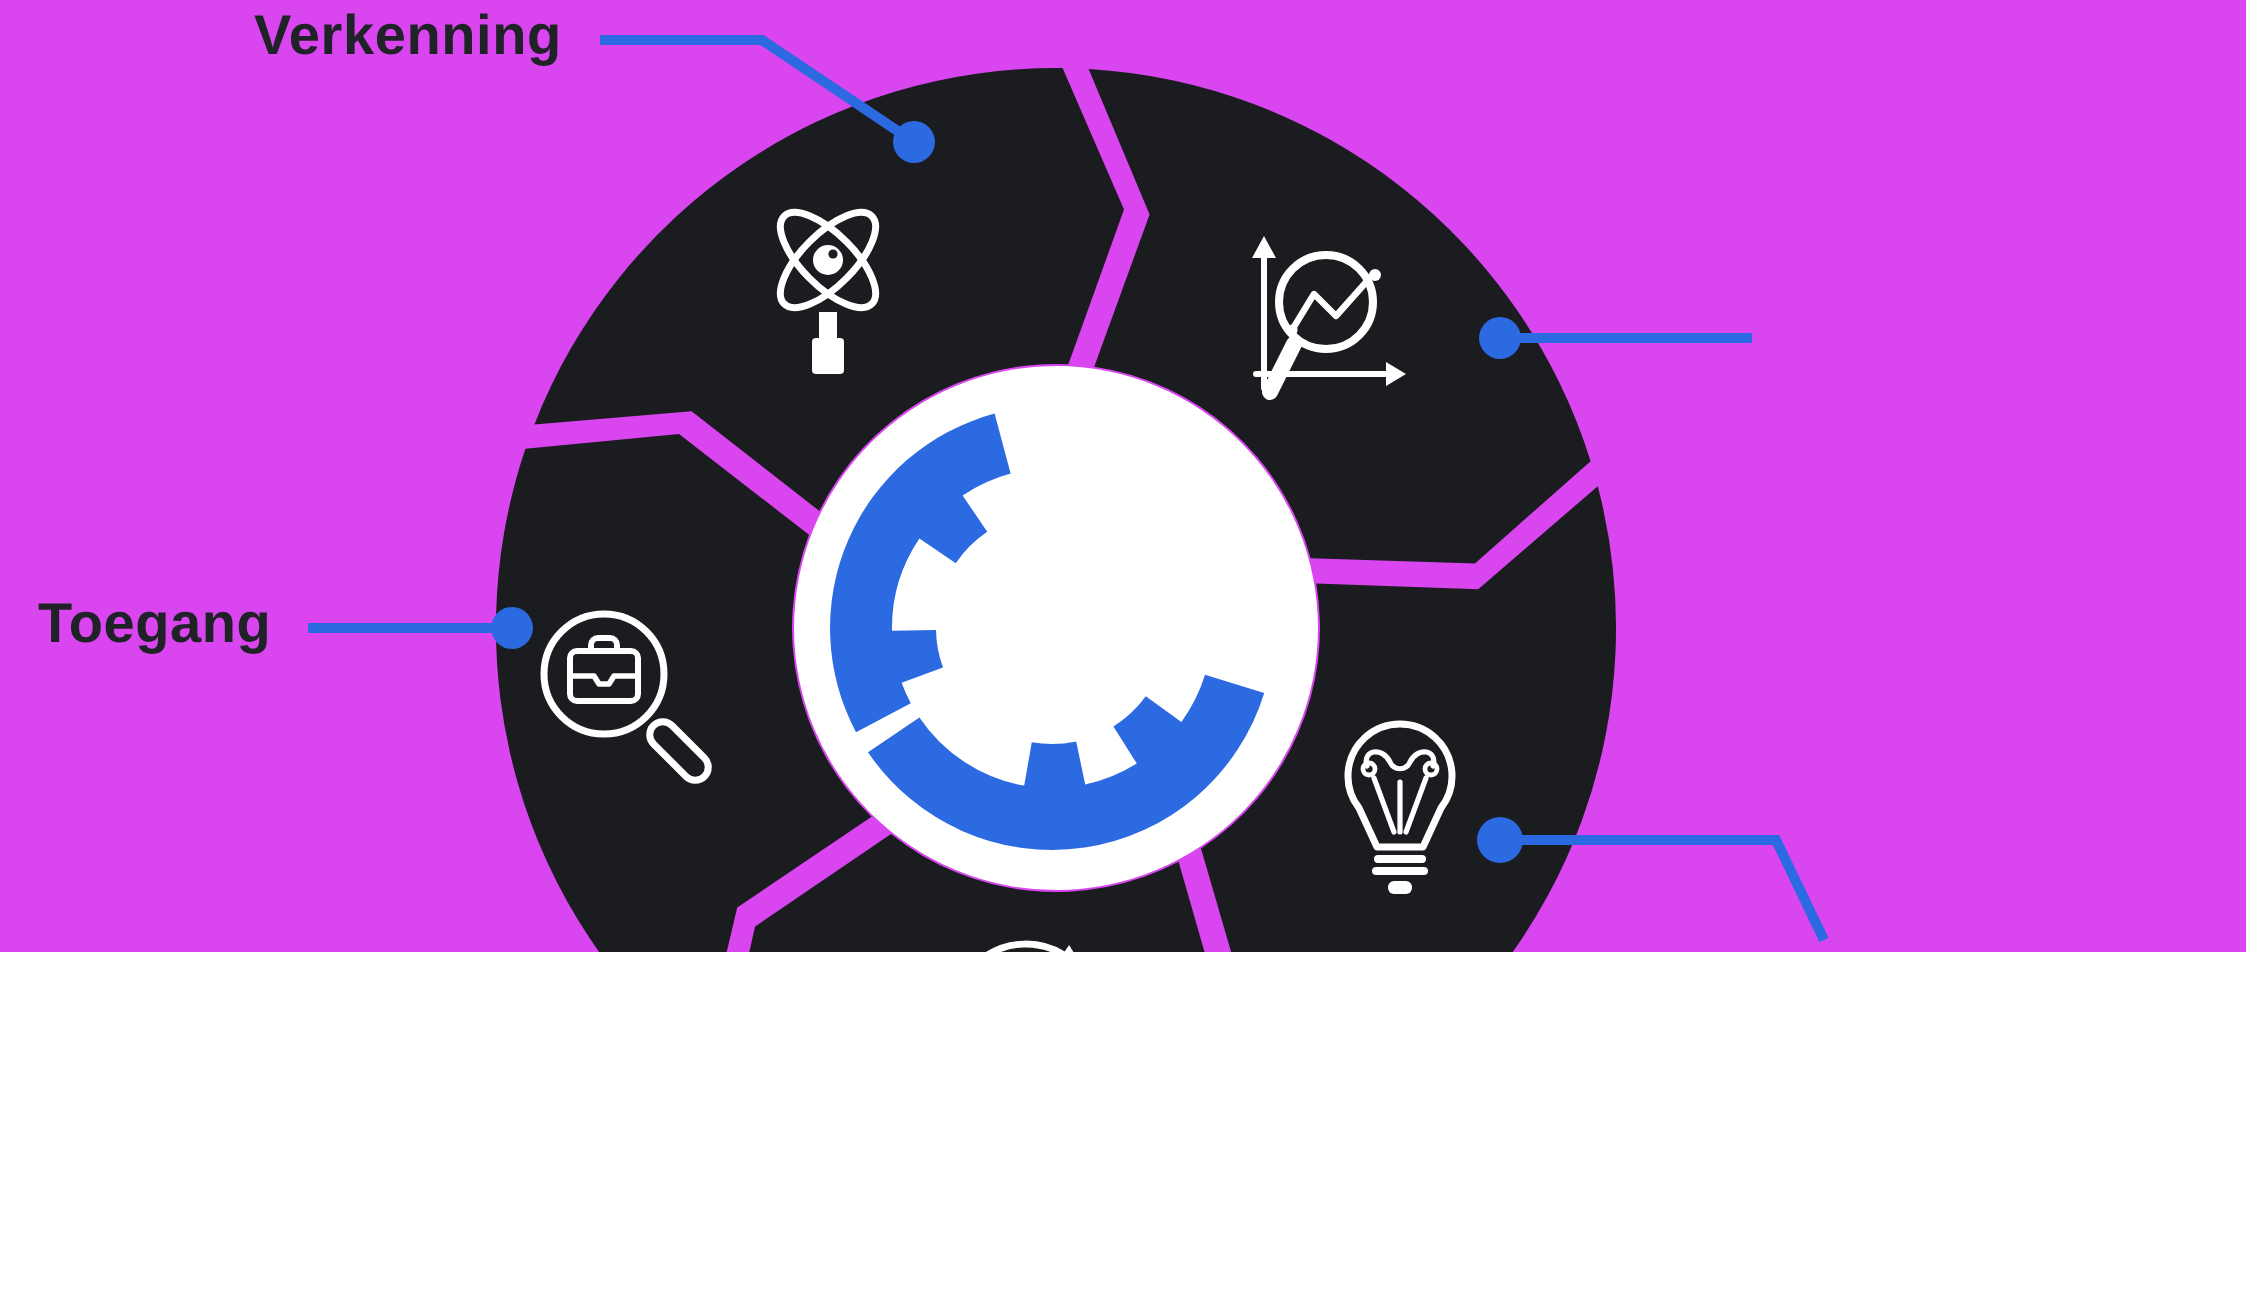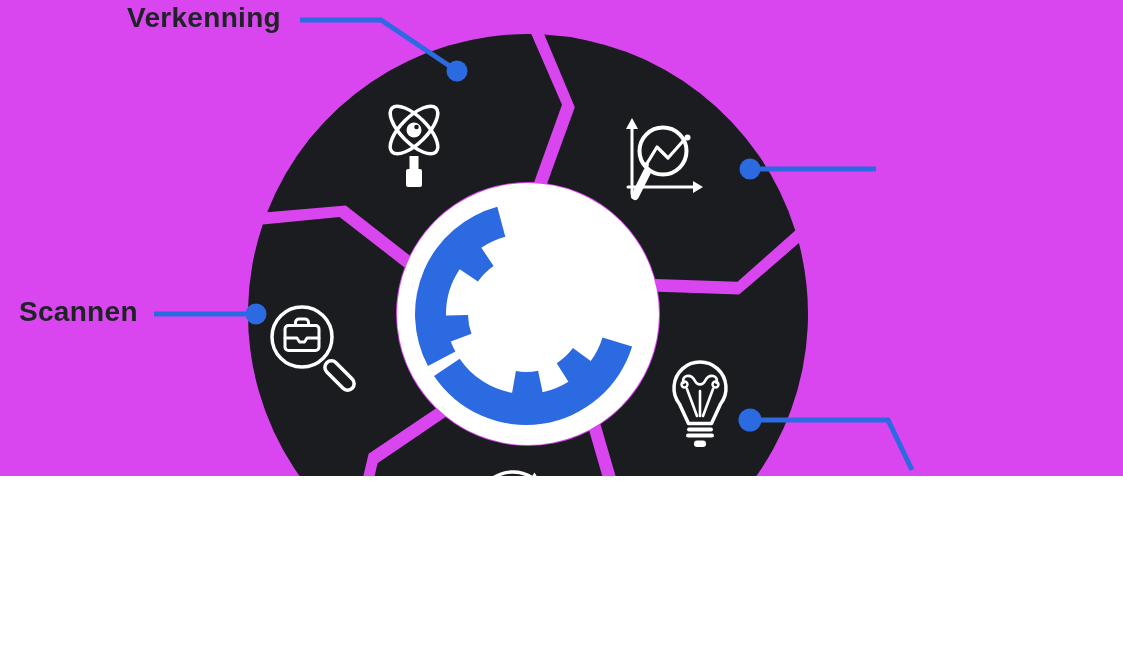--- a/index.html
+++ b/index.html
@@ -112,14 +112,14 @@
       <polyline points="412,625 549,625 549,590" stroke="#2c6ae2"></polyline>
       <circle cx="457" cy="71" r="10.5" stroke="none" fill="#2c6ae2"></circle>
       <circle cx="750" cy="169" r="10.5" stroke="none" fill="#2c6ae2"></circle>
       <circle cx="256" cy="314" r="10.5" stroke="none" fill="#2c6ae2"></circle>
       <circle cx="750" cy="420" r="11.5" stroke="none" fill="#2c6ae2"></circle>
       <circle cx="550" cy="586" r="11.5" stroke="none" fill="#2c6ae2"></circle>
     </g>
   </svg>
 
   <div class="phase-label" style="left:127px;top:1px">Verkenning</div>
-  <div class="phase-label" style="left:19px;top:295px">Scannen</div>
+  <div class="phase-label" style="left:19px;top:295px">Toegang</div>
 </div>
 
 </body></html>

